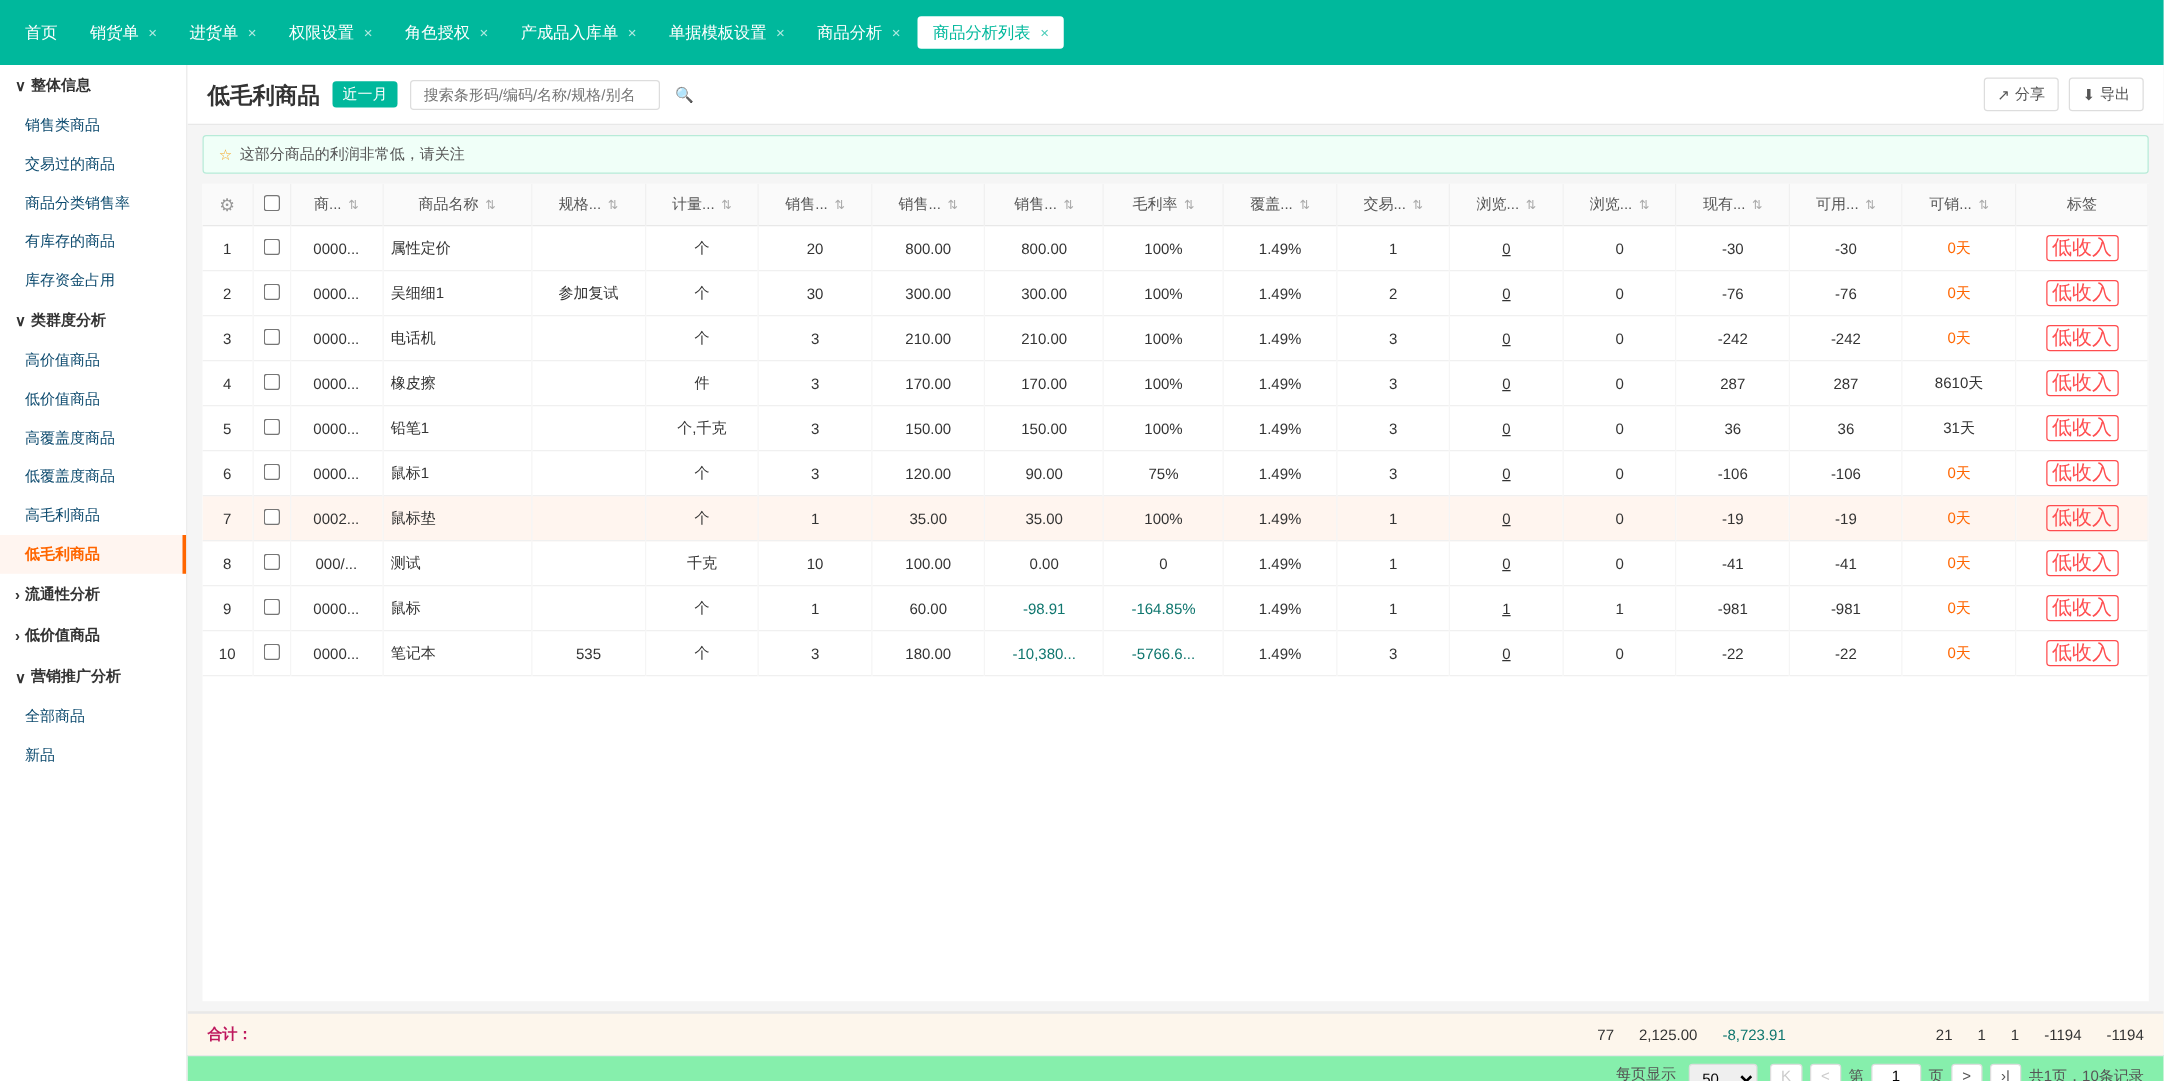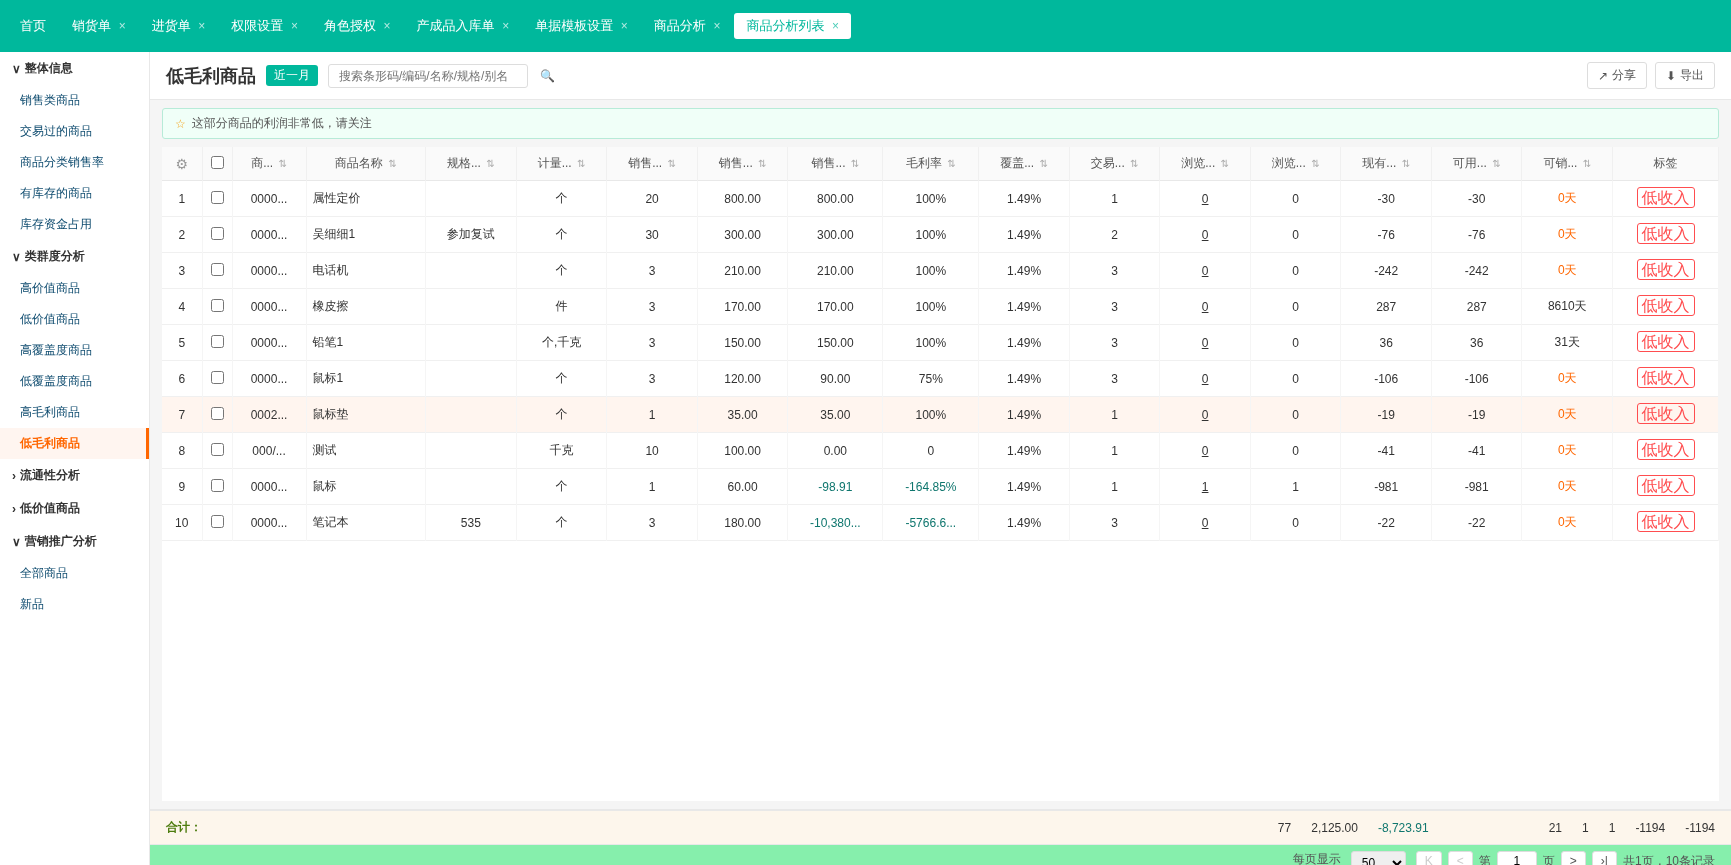--- a/index.html
+++ b/index.html
@@ -161,21 +161,21 @@
     
     .totals-row {
       background: #fdf6ec;
       border-top: 2px solid #e8e8e8;
       display: flex;
       align-items: center;
       padding: 8px 16px;
       gap: 20px;
       font-size: 12px;
     }
-    .totals-label { font-weight: bold; color: #4d7c0f; font-family: Liberation Serif, serif; }
+    .totals-label { font-weight: bold; color: #be185d; font-family: Liberation Serif, serif; }
 
     
     .footer {
       background: #86efac;
       border-top: 1px solid #e8e8e8;
       display: flex;
       align-items: flex-start;
       justify-content: flex-end;
       padding: 6px 16px;
       gap: 10px;

